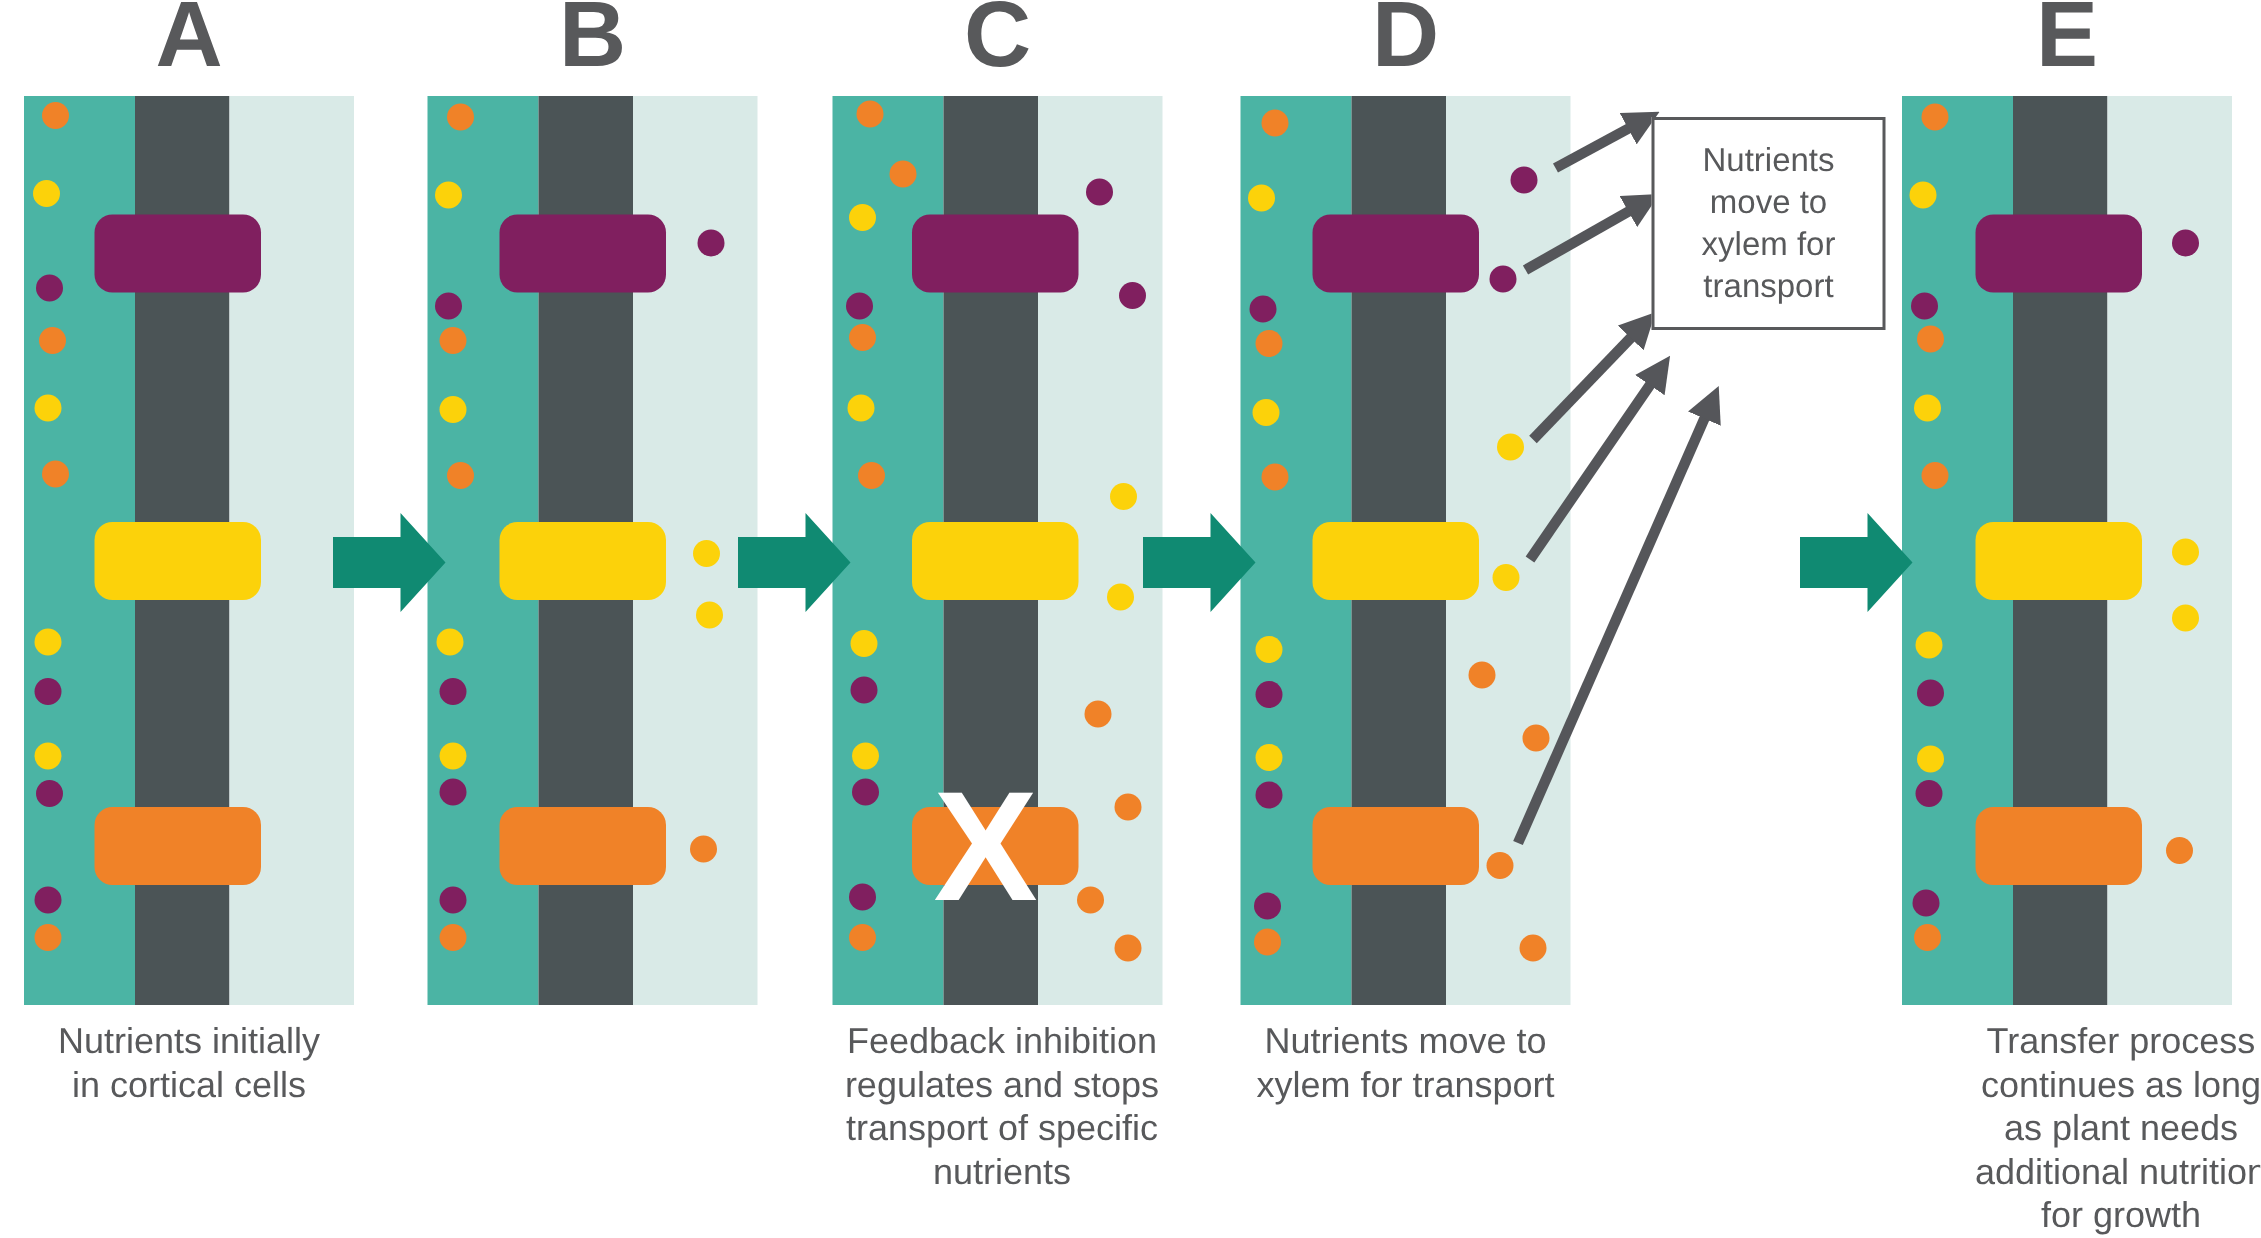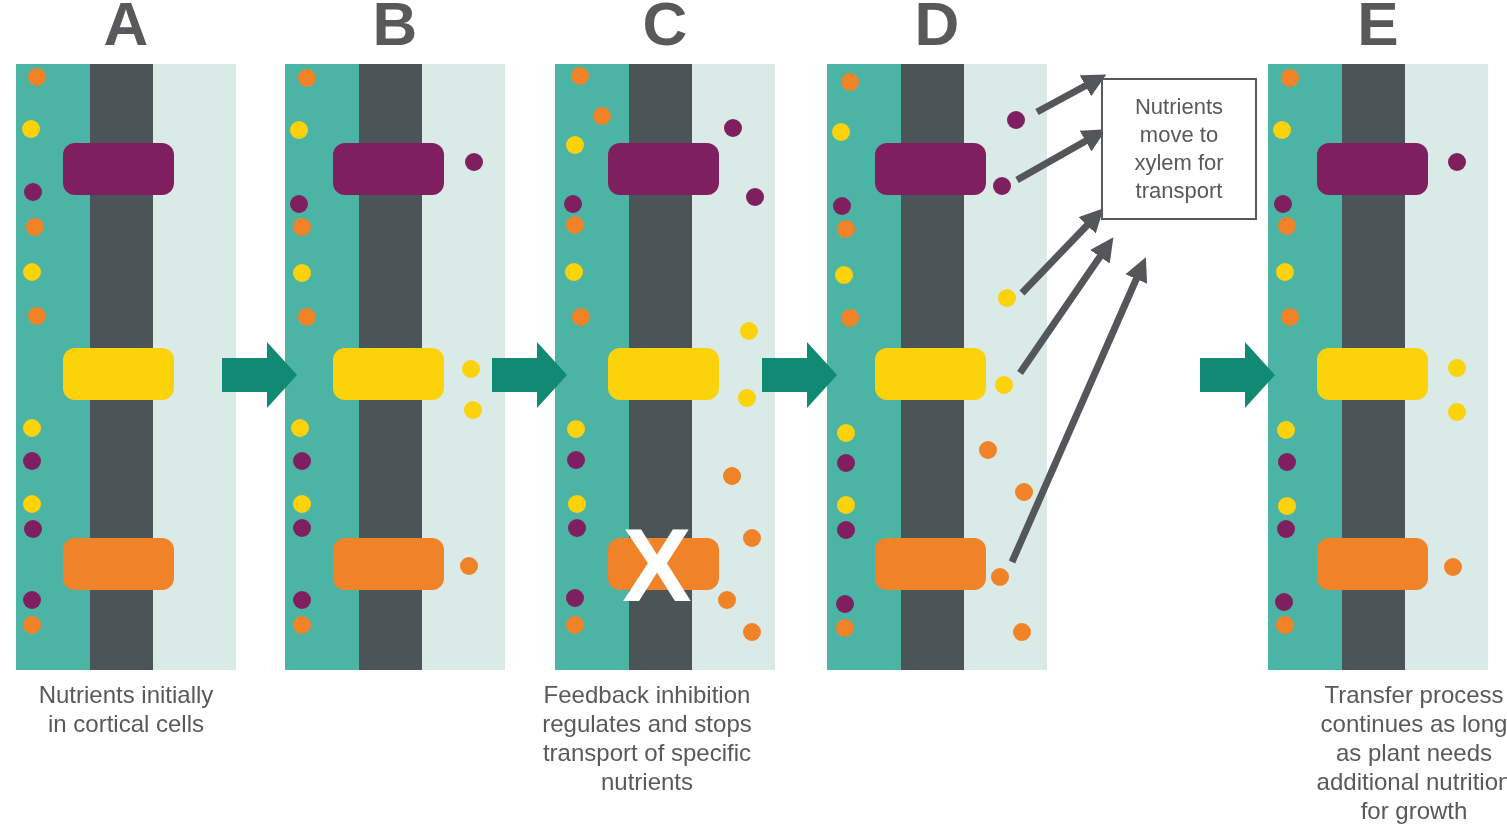--- a/index.html
+++ b/index.html
@@ -181,24 +181,26 @@
     </svg>
 
   <div class="step-letter" style="left: 16px;">A</div>
   <div class="step-letter" style="left: 285px;">B</div>
   <div class="step-letter" style="left: 555px;">C</div>
   <div class="step-letter" style="left: 827px;">D</div>
   <div class="step-letter" style="left: 1268px;">E</div>
 
   <div class="caption" style="left: -4px;">Nutrients initially
 in cortical cells</div>
-  <div class="caption" style="left: 517px;">Feedback inhibition
+  <div class="caption" style="left: 538px;">Feedback inhibition
 regulates and stops
 transport of specific
 nutrients</div>
+  <div class="caption" style="left: 807px;">Nutrients move to
+xylem for transport</div>
   <div class="caption" style="left: 1284px;">Transfer process
 continues as long
 as plant needs
 additional nutrition
 for growth</div>
 
   <div class="note-box" id="note-box" style="left: 1101px; top: 78px; width: 152px; height: 138px;">
     <span>Nutrients
 move to
 xylem for

